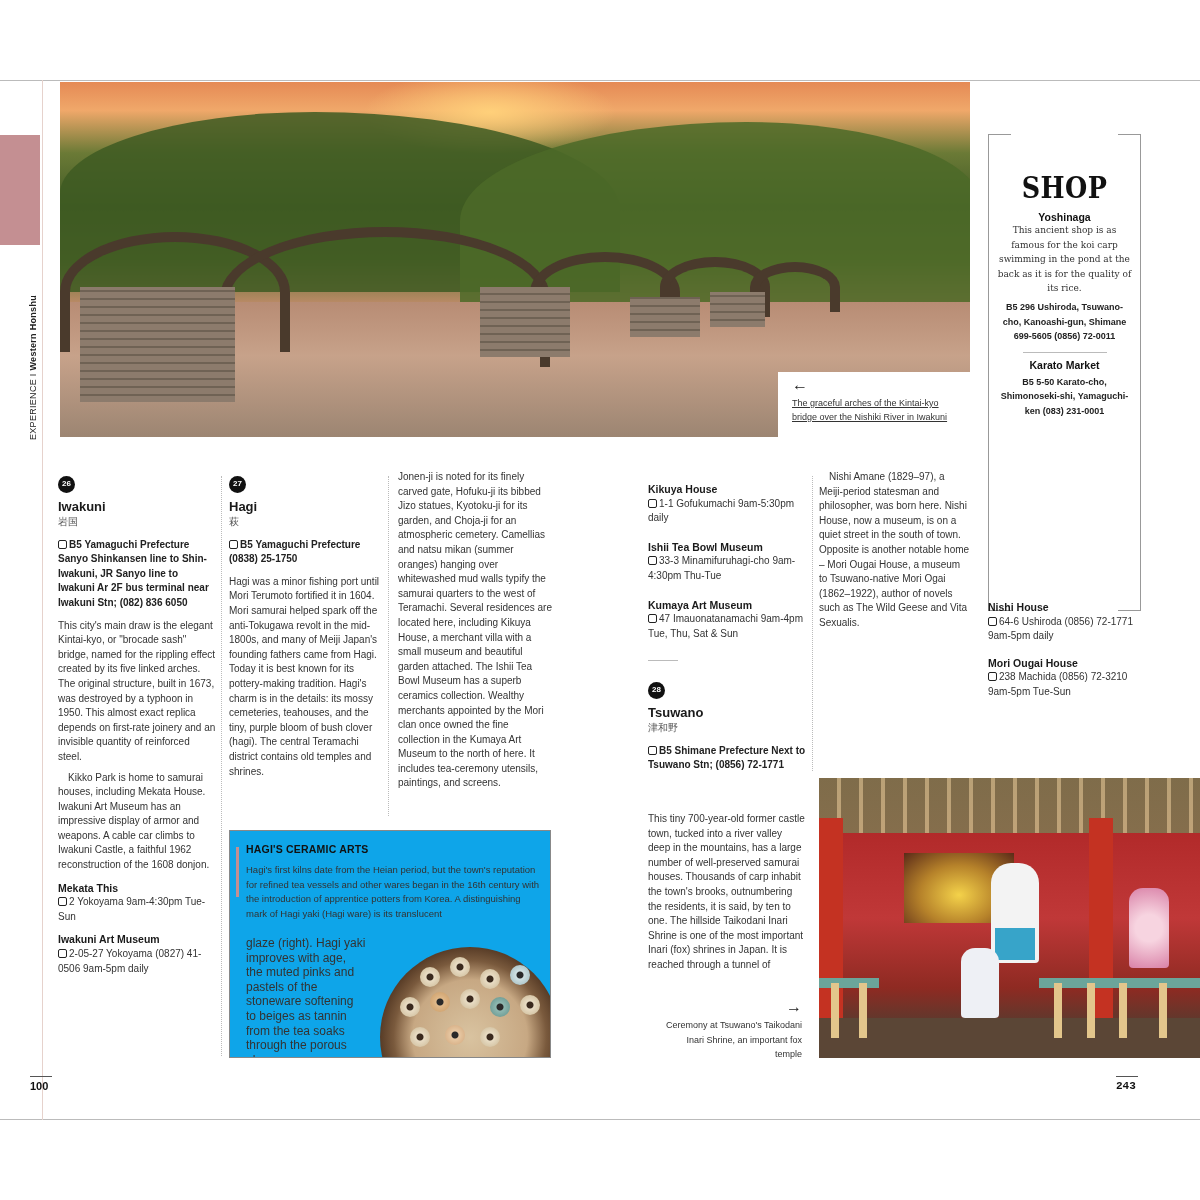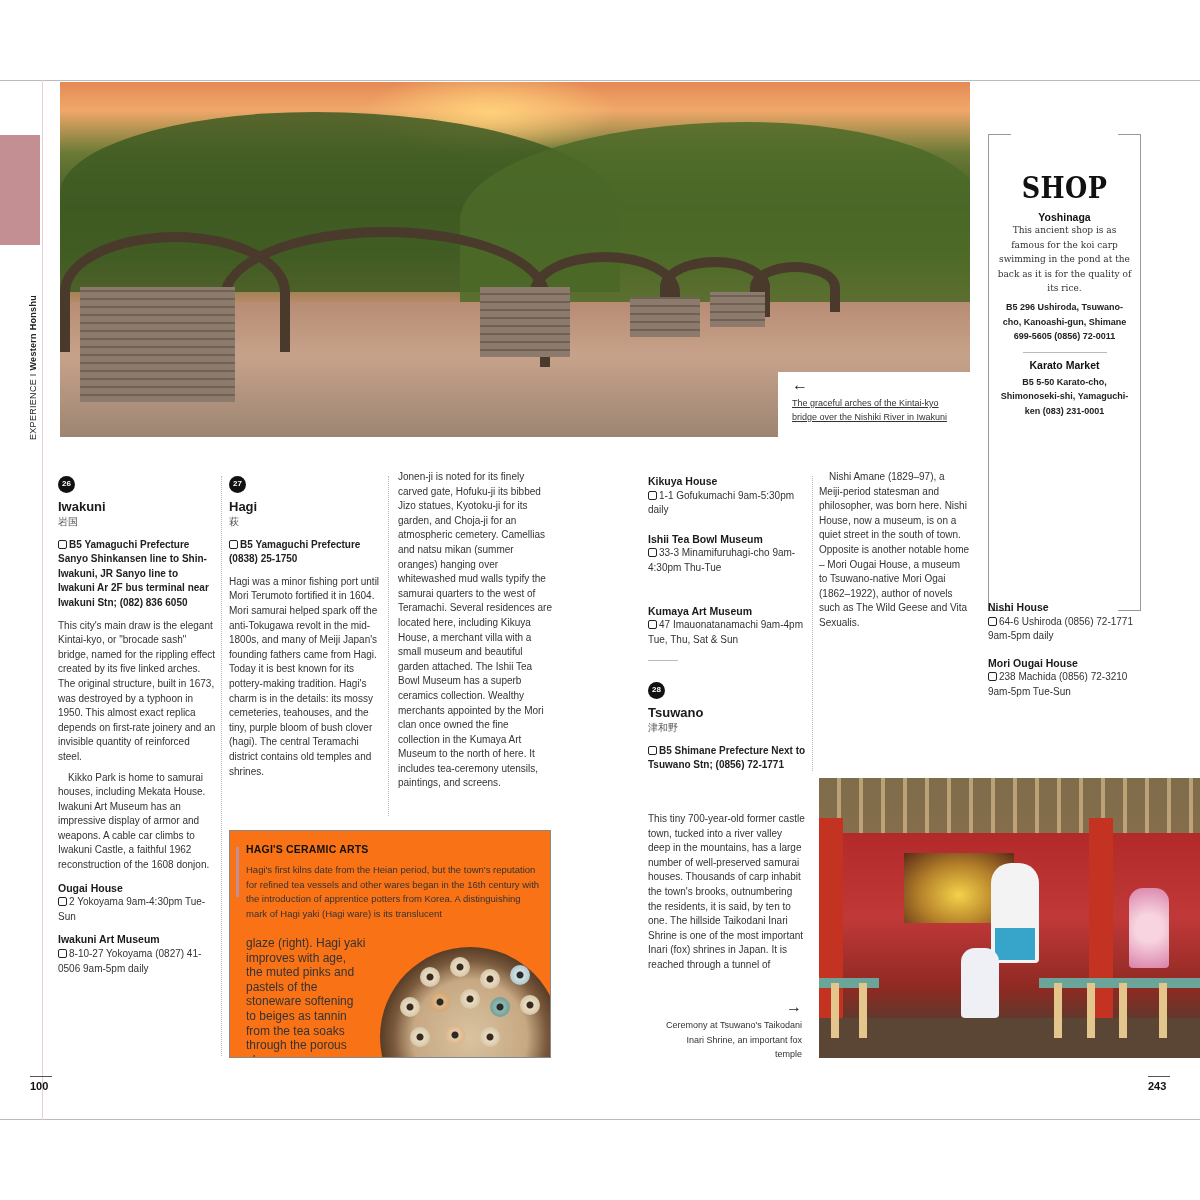--- a/index.html
+++ b/index.html
@@ -32,21 +32,21 @@
   .col .indent { text-indent: 10px; }
   .num-badge { width: 17px; height: 17px; border-radius: 50%; background: #111; color: #fff; font-size: 8px; font-weight: 700; display: flex; align-items: center; justify-content: center; margin-bottom: 6px; }
   .entry-title { font-size: 13px; font-weight: 700; color: #1a1a1a; line-height: 16px; }
   .entry-jp { font-size: 10px; color: #555; margin-bottom: 8px; }
   .info { font-size: 10px; font-weight: 700; line-height: 14.6px; color: #222; margin-bottom: 8px; }
   .ico { display: inline-block; width: 9px; height: 9px; border: 1.5px solid #222; border-radius: 2px; margin-right: 2px; vertical-align: -1px; }
   .sub-title { font-size: 10.5px; font-weight: 700; color: #1a1a1a; margin-top: 8px; }
   .sub-info { font-size: 10px; line-height: 14.6px; color: #333; margin-bottom: 6px; }
   .vrule { position: absolute; width: 0; border-left: 1px dotted #bbb; }
 
-  .sidebar-box { position: absolute; left: 229px; top: 830px; width: 322px; height: 228px; border: 1px solid #888; background: #f97316; overflow: hidden; }
+  .sidebar-box { position: absolute; left: 229px; top: 830px; width: 322px; height: 228px; border: 1px solid #888; background: #0ea5e9; overflow: hidden; }
   .sidebar-box .accent { position: absolute; left: 6px; top: 16px; width: 3px; height: 50px; background: #c48f92; }
   .sidebar-box h4 { position: absolute; left: 16px; top: 12px; font-size: 10.5px; font-weight: 700; letter-spacing: 0.2px; color: #111; }
   .sidebar-box .body1 { position: absolute; left: 16px; top: 32px; width: 296px; font-size: 9.5px; line-height: 14.6px; color: #333; }
   .sidebar-box .body2 { position: absolute; left: 16px; top: 105px; width: 120px; font-size: 12px; line-height: 14.6px; color: #333; }
   .bowl { position: absolute; left: 150px; top: 116px; width: 180px; height: 180px; border-radius: 50%; background: radial-gradient(circle at 50% 50%, #d9c3a0 0%, #c7a883 45%, #7a5a3d 60%, #5a3e28 70%, #3e2a1c 100%); }
   .bead { position: absolute; width: 20px; height: 20px; border-radius: 50%; background: radial-gradient(circle at 50% 50%, #3a2a1e 0 3px, #e8dcc4 4px, #cbb894 100%); }
 
   .shop-box { position: absolute; left: 988px; top: 134px; width: 153px; height: 477px; border-left: 1px solid #999; border-right: 1px solid #999; }
   .shop-box::before, .shop-box::after { content: ""; position: absolute; top: 0; width: 22px; height: 1px; background: #999; }
   .shop-box::before { left: 0; } .shop-box::after { right: 0; }
@@ -108,24 +108,24 @@
   <p>The graceful arches of the Kintai-kyo bridge over the Nishiki River in Iwakuni</p>
 </div>
 
 <div class="col" style="left:58px;top:476px;width:158px;">
   <div class="num-badge">26</div>
   <div class="entry-title">Iwakuni</div>
   <div class="entry-jp">岩国</div>
   <div class="info"><span class="ico"></span><span>B5 Yamaguchi Prefecture Sanyo Shinkansen line to Shin-Iwakuni, JR Sanyo line to Iwakuni Ar 2F bus terminal near Iwakuni Stn; (082) 836 6050</span></div>
   <p>This city's main draw is the elegant Kintai-kyo, or "brocade sash" bridge, named for the rippling effect created by its five linked arches. The original structure, built in 1673, was destroyed by a typhoon in 1950. This almost exact replica depends on first-rate joinery and an invisible quantity of reinforced steel.</p>
   <p class="indent">Kikko Park is home to samurai houses, including Mekata House. Iwakuni Art Museum has an impressive display of armor and weapons. A cable car climbs to Iwakuni Castle, a faithful 1962 reconstruction of the 1608 donjon.</p>
-  <div class="sub-title">Ougai House</div>
+  <div class="sub-title">Mekata This</div>
   <div class="sub-info"><span class="ico"></span><span>2 Yokoyama 9am-4:30pm Tue-Sun</span></div>
   <div class="sub-title">Iwakuni Art Museum</div>
-  <div class="sub-info"><span class="ico"></span><span>8-10-27 Yokoyama (0827) 41-0506 9am-5pm daily</span></div>
+  <div class="sub-info"><span class="ico"></span><span>2-05-27 Yokoyama (0827) 41-0506 9am-5pm daily</span></div>
 </div>
 <div class="vrule" style="left:221px;top:476px;height:580px;"></div>
 
 <div class="col" style="left:229px;top:476px;width:152px;">
   <div class="num-badge">27</div>
   <div class="entry-title">Hagi</div>
   <div class="entry-jp">萩</div>
   <div class="info"><span class="ico"></span><span>B5 Yamaguchi Prefecture (0838) 25-1750</span></div>
   <p>Hagi was a minor fishing port until Mori Terumoto fortified it in 1604. Mori samurai helped spark off the anti-Tokugawa revolt in the mid-1800s, and many of Meiji Japan's founding fathers came from Hagi. Today it is best known for its pottery-making tradition. Hagi's charm is in the details: its mossy cemeteries, teahouses, and the tiny, purple bloom of bush clover (hagi). The central Teramachi district contains old temples and shrines.</p>
 </div>
@@ -150,25 +150,25 @@
     <div class="bead" style="left:80px;top:42px;"></div>
     <div class="bead" style="left:110px;top:50px;background:radial-gradient(circle,#2a2a2a 0 3px,#8fb8b0 4px,#5f8f88 100%);"></div>
     <div class="bead" style="left:140px;top:48px;"></div>
     <div class="bead" style="left:30px;top:80px;"></div>
     <div class="bead" style="left:65px;top:78px;background:radial-gradient(circle,#2a2a2a 0 3px,#e8c9a4 4px,#d0a57a 100%);"></div>
     <div class="bead" style="left:100px;top:80px;"></div>
   </div>
 </div>
 
 <div class="col" style="left:648px;top:470px;width:158px;">
-  <div class="sub-title" style="margin-top:4px;">Kikuya House</div>
+  <div class="sub-title" style="margin-top:12px;">Kikuya House</div>
   <div class="sub-info"><span class="ico"></span><span>1-1 Gofukumachi 9am-5:30pm daily</span></div>
   <div class="sub-title" style="margin-top:14px;">Ishii Tea Bowl Museum</div>
   <div class="sub-info"><span class="ico"></span><span>33-3 Minamifuruhagi-cho 9am-4:30pm Thu-Tue</span></div>
-  <div class="sub-title" style="margin-top:28px;">Kumaya Art Museum</div>
+  <div class="sub-title" style="margin-top:14px;">Kumaya Art Museum</div>
   <div class="sub-info"><span class="ico"></span><span>47 Imauonatanamachi 9am-4pm Tue, Thu, Sat &amp; Sun</span></div>
 </div>
 <div class="center-dash"></div>
 <div class="col" style="left:648px;top:682px;width:158px;">
   <div class="num-badge">28</div>
   <div class="entry-title">Tsuwano</div>
   <div class="entry-jp">津和野</div>
   <div class="info"><span class="ico"></span><span>B5 Shimane Prefecture Next to Tsuwano Stn; (0856) 72-1771</span></div>
 </div>
 <div class="col" style="left:648px;top:812px;width:158px;height:160px;overflow:hidden;">
@@ -221,13 +221,13 @@
   <div class="post" style="left:268px;"></div>
   <div class="post" style="left:300px;"></div>
   <div class="post" style="left:340px;"></div>
 </div>
 <div class="shrine-caption">
   <div class="arrow">→</div>
   <div>Ceremony at Tsuwano's Taikodani Inari Shrine, an important fox temple</div>
 </div>
 
 <div class="folio" style="left:30px;">100</div>
-<div class="folio" style="left:1148px;">243</div>
+<div class="folio" style="left:1116px;font-family:Liberation Mono, monospace;">243</div>
 
 </body></html>

